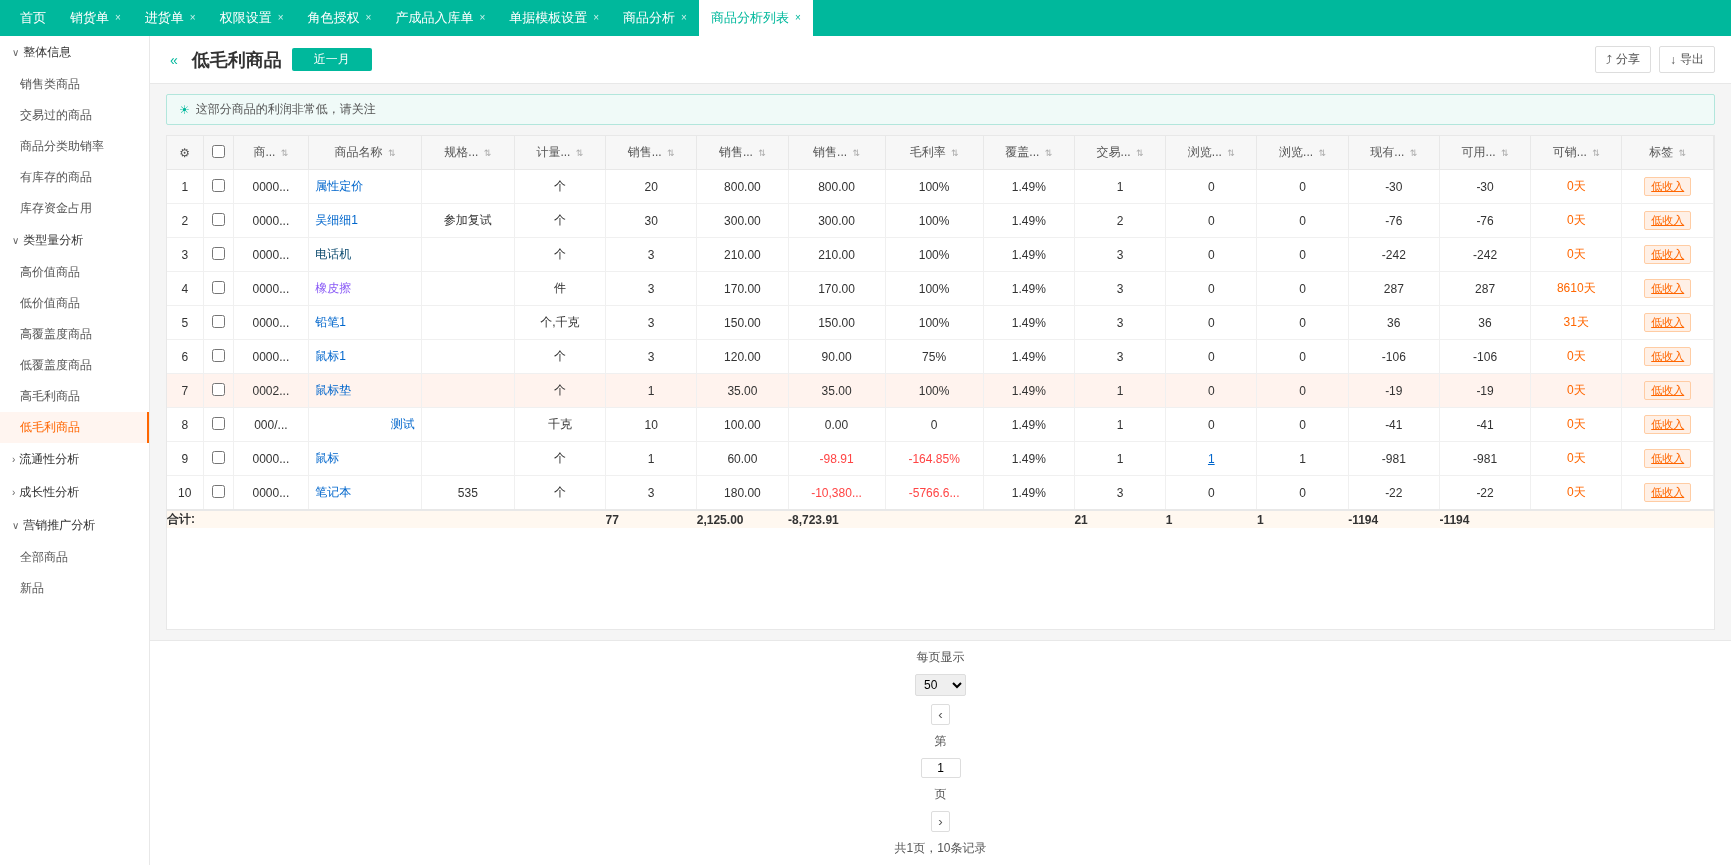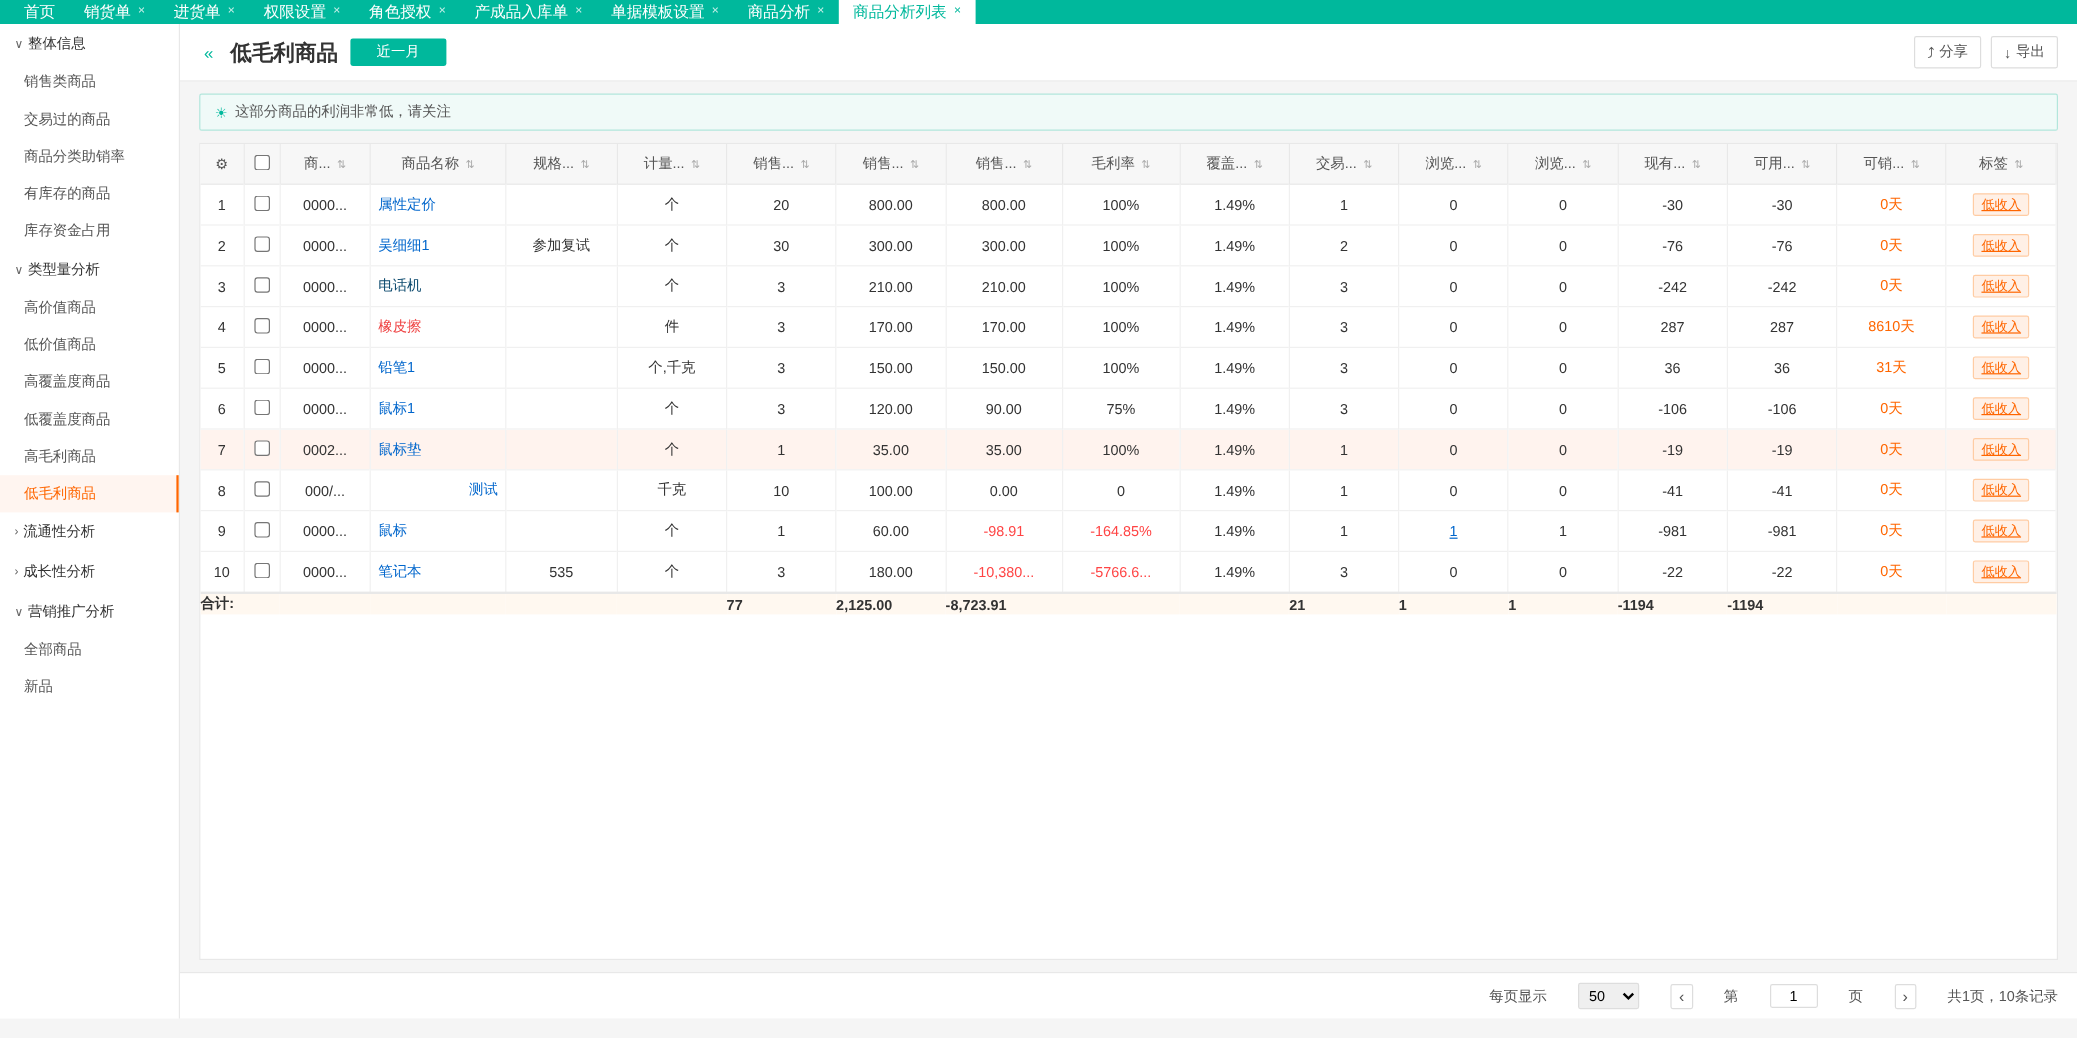--- a/index.html
+++ b/index.html
@@ -3,21 +3,21 @@
   <meta charset="utf-8">
   <style>
     * { box-sizing: border-box; margin: 0; padding: 0; }
     body { font-family: 'Microsoft YaHei', Arial, sans-serif; font-size: 12px; background: #f5f5f5; color: #333; }
 
     
     .top-nav {
       background: #00b89c;
       display: flex;
       align-items: center;
-      height: 20px;
+      height: 36px;
       padding: 0 8px;
     }
     .top-nav .nav-item {
       color: #fff;
       padding: 0 12px;
       height: 36px;
       line-height: 36px;
       cursor: pointer;
       white-space: nowrap;
       font-size: 13px;
@@ -205,24 +205,25 @@
     .totals-row td { font-weight: bold; color: #333; }
 
     
     .pagination-bar {
       background: #fff;
       border-top: 1px solid #e8e8e8;
       padding: 8px 16px;
       display: flex;
       align-items: center;
       justify-content: flex-end;
-      gap: 26px;
+      gap: 8px;
       font-size: 12px;
       color: #555;
       flex-shrink: 0;
+      flex-direction: column;
     }
     .pagination-bar select {
       border: 1px solid #ddd;
       padding: 2px 4px;
       font-size: 12px;
       border-radius: 2px;
     }
     .pagination-bar .page-btn {
       border: 1px solid #ddd;
       background: #fff;
@@ -463,21 +464,21 @@
       <td>0</td>
       <td class="">-242</td>
       <td>-242</td>
       <td class="orange-text">0天</td>
       <td><span class="tag-badge tag-low-income">低收入</span></td>
     </tr>
             <tr>
       <td>4</td>
       <td><input type="checkbox" style=""></td>
       <td>0000...</td>
-      <td style="text-align:left; color:#ef4444; cursor:pointer;">橡皮擦</td>
+      <td style="text-align:left; color:#8b5cf6; cursor:pointer;">橡皮擦</td>
       <td></td>
       <td>件</td>
       <td>3</td>
       <td>170.00</td>
       <td class="">170.00</td>
       <td class="">100%</td>
       <td>1.49%</td>
       <td>3</td>
       <td><span class="">0</span></td>
       <td>0</td>

